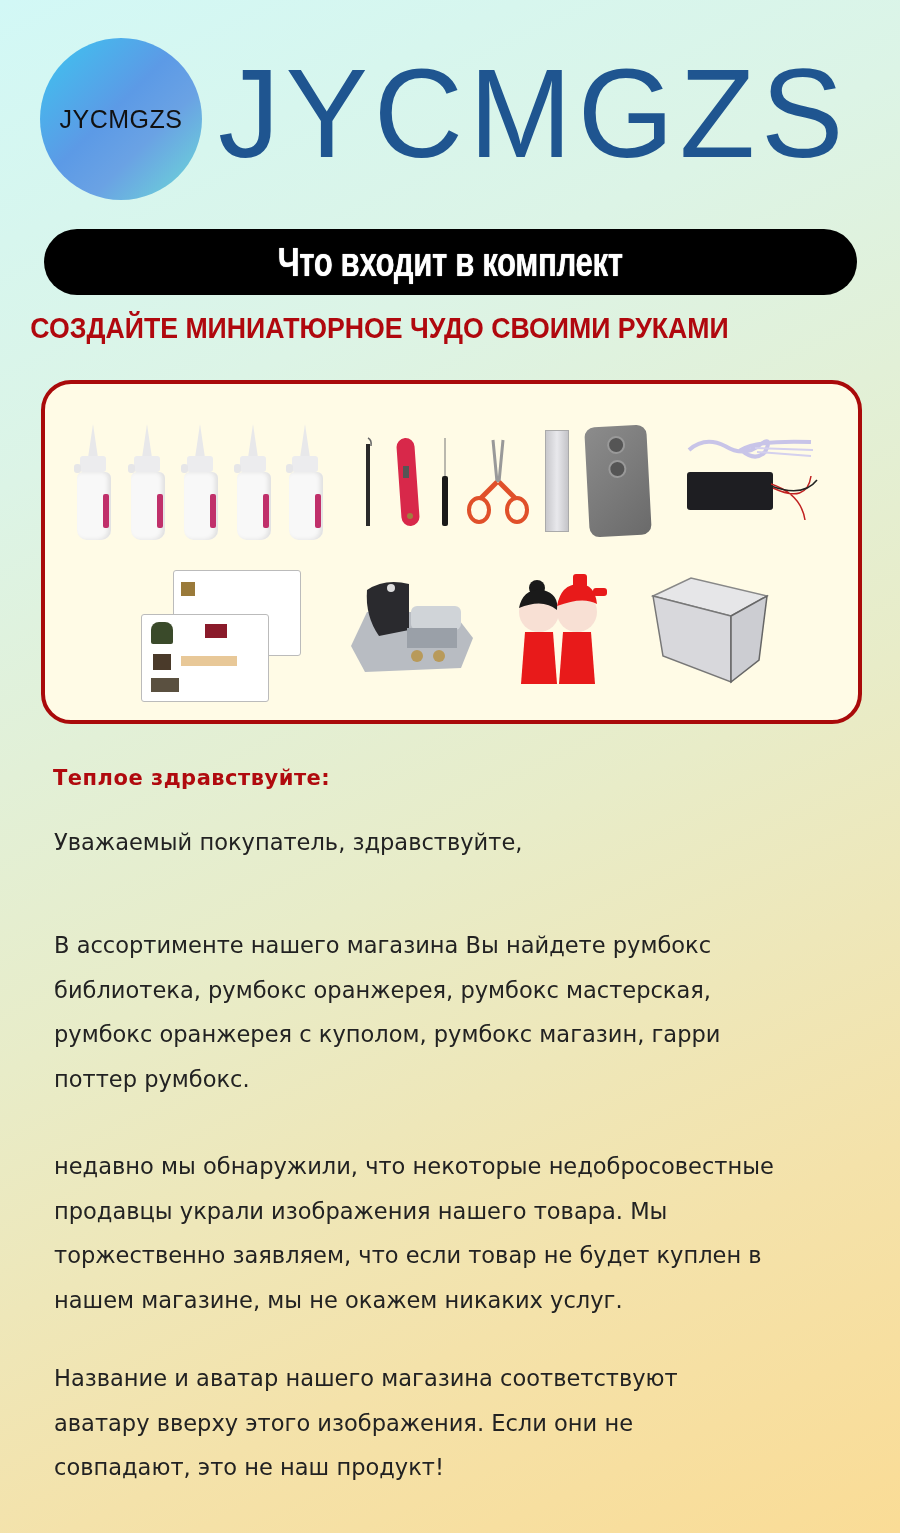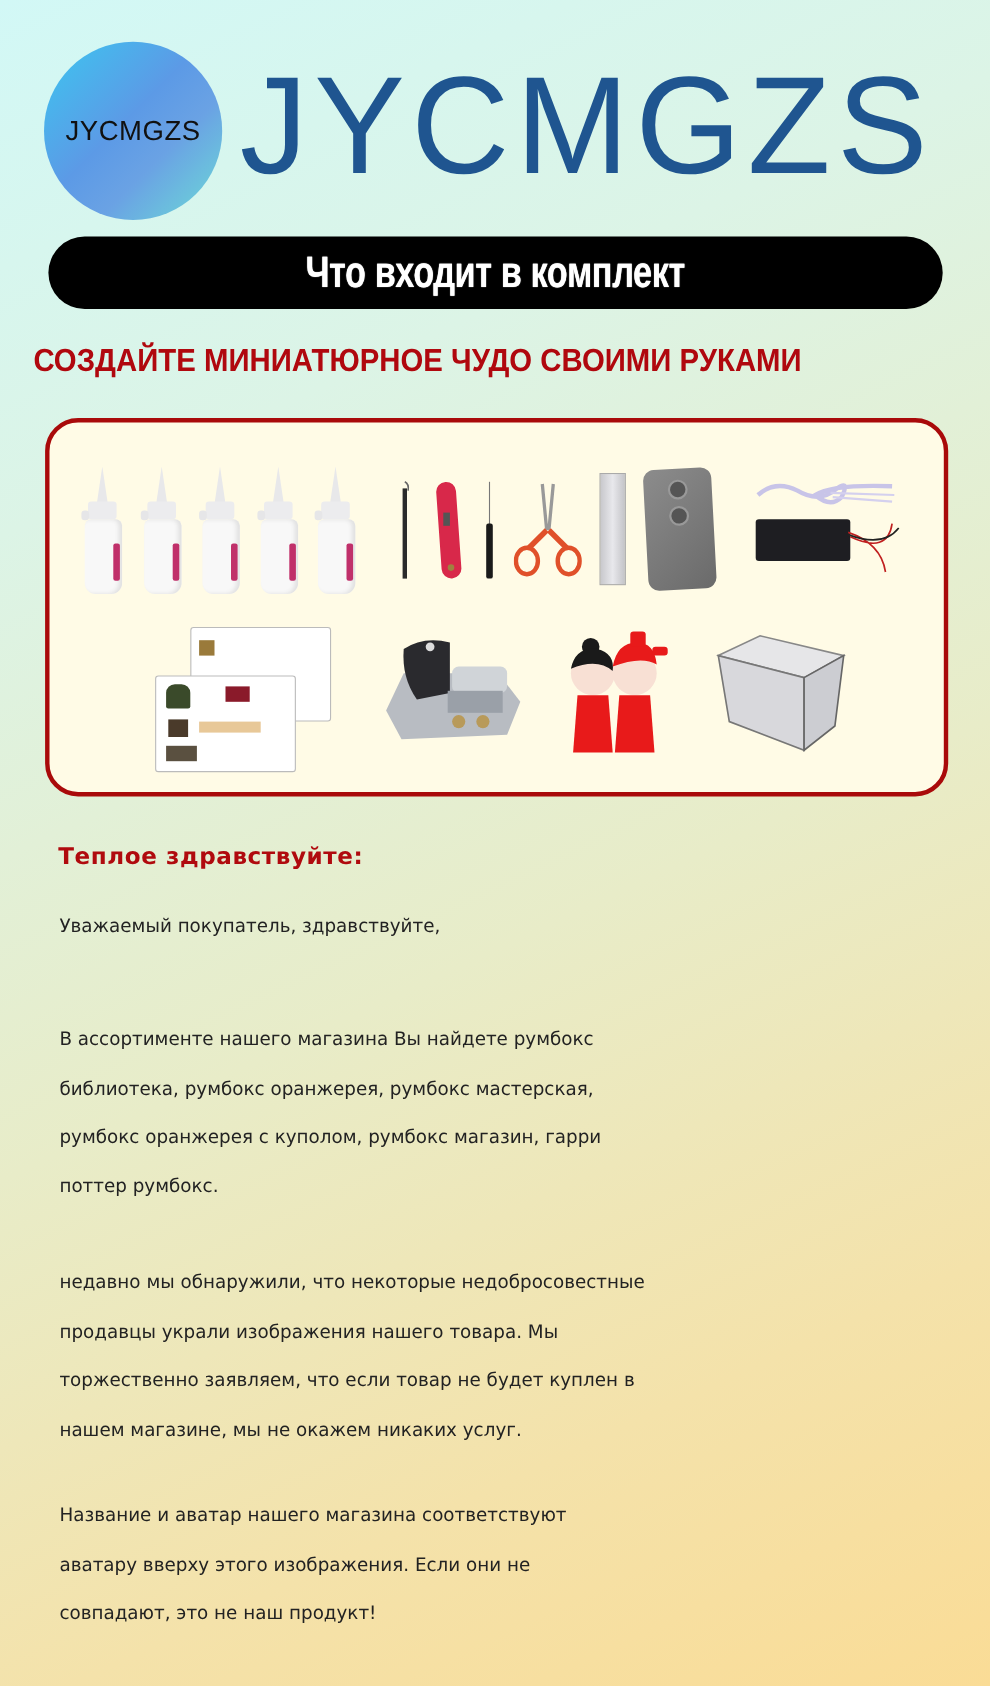--- a/index.html
+++ b/index.html
@@ -16,21 +16,21 @@
   .logo-circle span {
     font-family:"Liberation Sans", sans-serif; font-size:25px; color:#111; letter-spacing:0.5px;
   }
   .brand-title {
     position:absolute; left:218px; top:44px; width:640px; height:140px;
     font-family:"Liberation Sans", sans-serif; font-size:126px; font-weight:400;
     color:#1f5590; letter-spacing:6px; line-height:140px;
     transform: scaleX(0.98); transform-origin:left center;
   }
   .pill {
-    position:absolute; left:44px; top:215px; width:813px; height:66px;
+    position:absolute; left:44px; top:229px; width:813px; height:66px;
     background:#000; border-radius:34px;
     display:flex; align-items:center; justify-content:center;
   }
   .pill span {
     color:#fff; font-family:"Liberation Sans", sans-serif; font-weight:700;
     font-size:40px; transform: scaleX(0.78); display:inline-block; letter-spacing:-0.5px;
     text-shadow: 0 0 1px #fff;
   }
   .subtitle {
     position:absolute; left:0; top:312px; width:900px; text-align:left;
@@ -64,21 +64,21 @@
   .manual .sheet { position:absolute; background:#fff; border:1px solid #bbb; border-radius:3px; }
   .musicbox { left:300px; top:192px; width:134px; height:100px; }
   .dolls { left:468px; top:186px; width:100px; height:118px; }
   .acrylic { left:606px; top:192px; width:118px; height:108px; }
   .heading {
     position:absolute; left:53px; top:766px; color:#b00a0e;
     font-family:"DejaVu Sans", sans-serif; font-weight:700; font-size:21px; letter-spacing:0.5px;
   }
   .para {
     position:absolute; left:54px; width:800px; color:#222;
-    font-family:"DejaVu Sans", sans-serif; font-size:17px; line-height:44.5px;
+    font-family:"DejaVu Sans", sans-serif; font-size:23px; line-height:44.5px;
   }
   .para span { display:block; transform: scaleX(0.98); transform-origin:left center; white-space:nowrap; }
 </style>
 </head>
 <body>
 
 <div class="logo-circle">
   <span>JYCMGZS</span>
 </div>
 <div class="brand-title">JYCMGZS</div>

